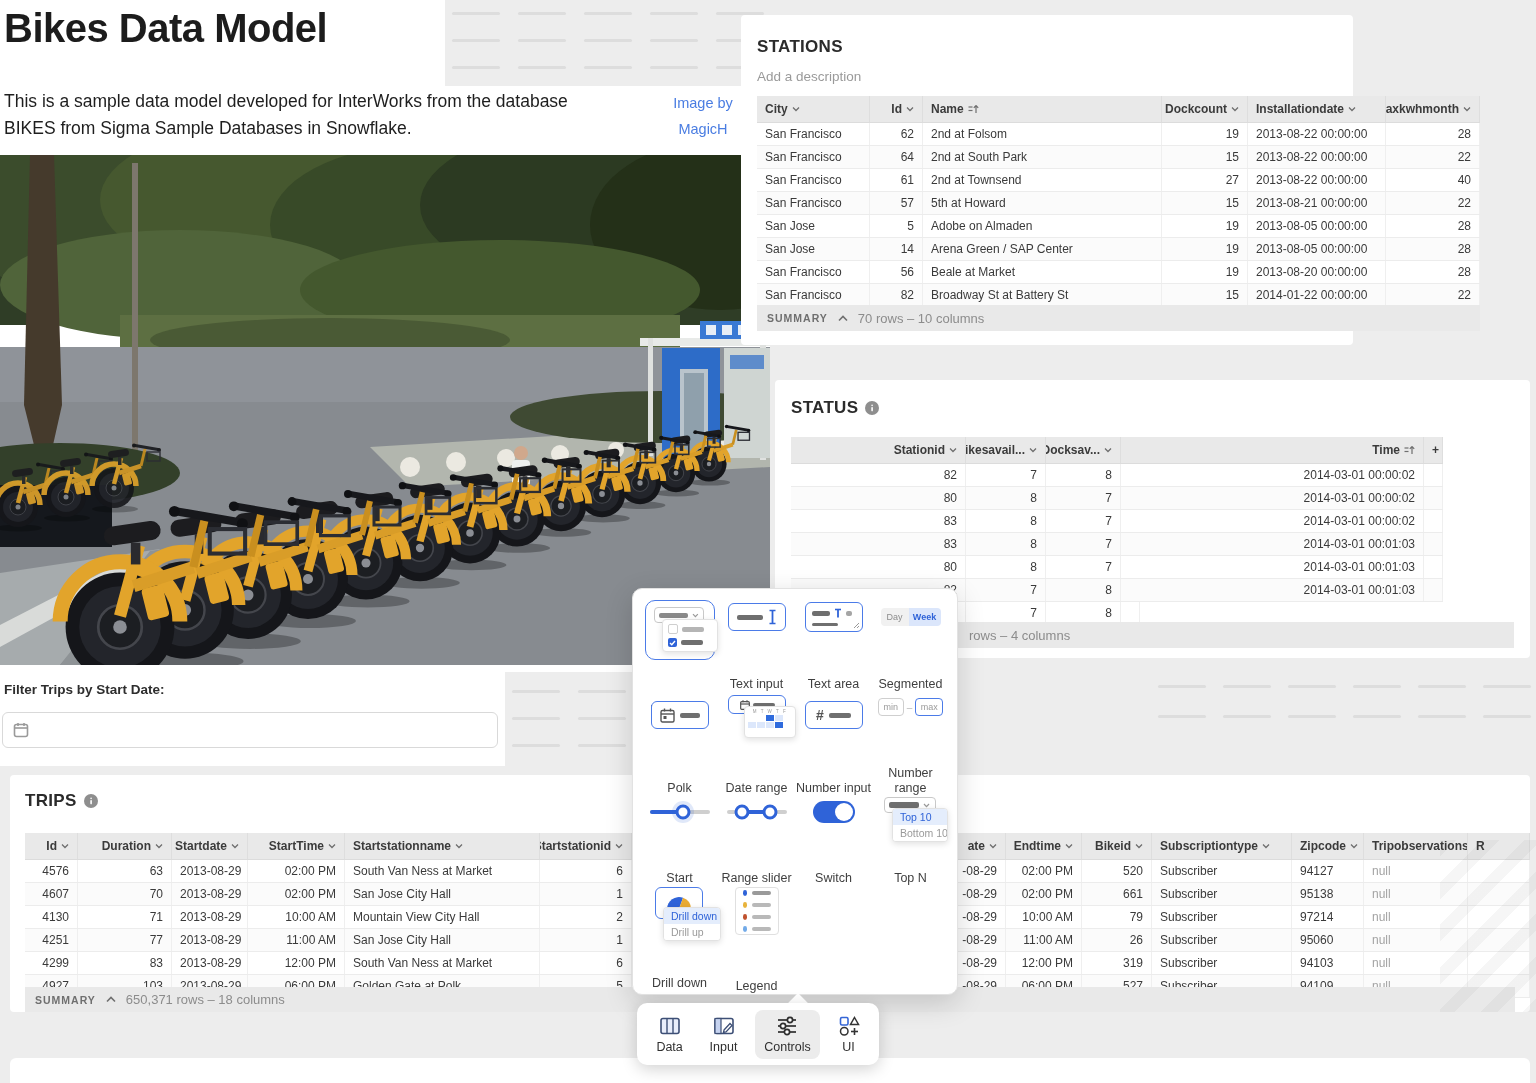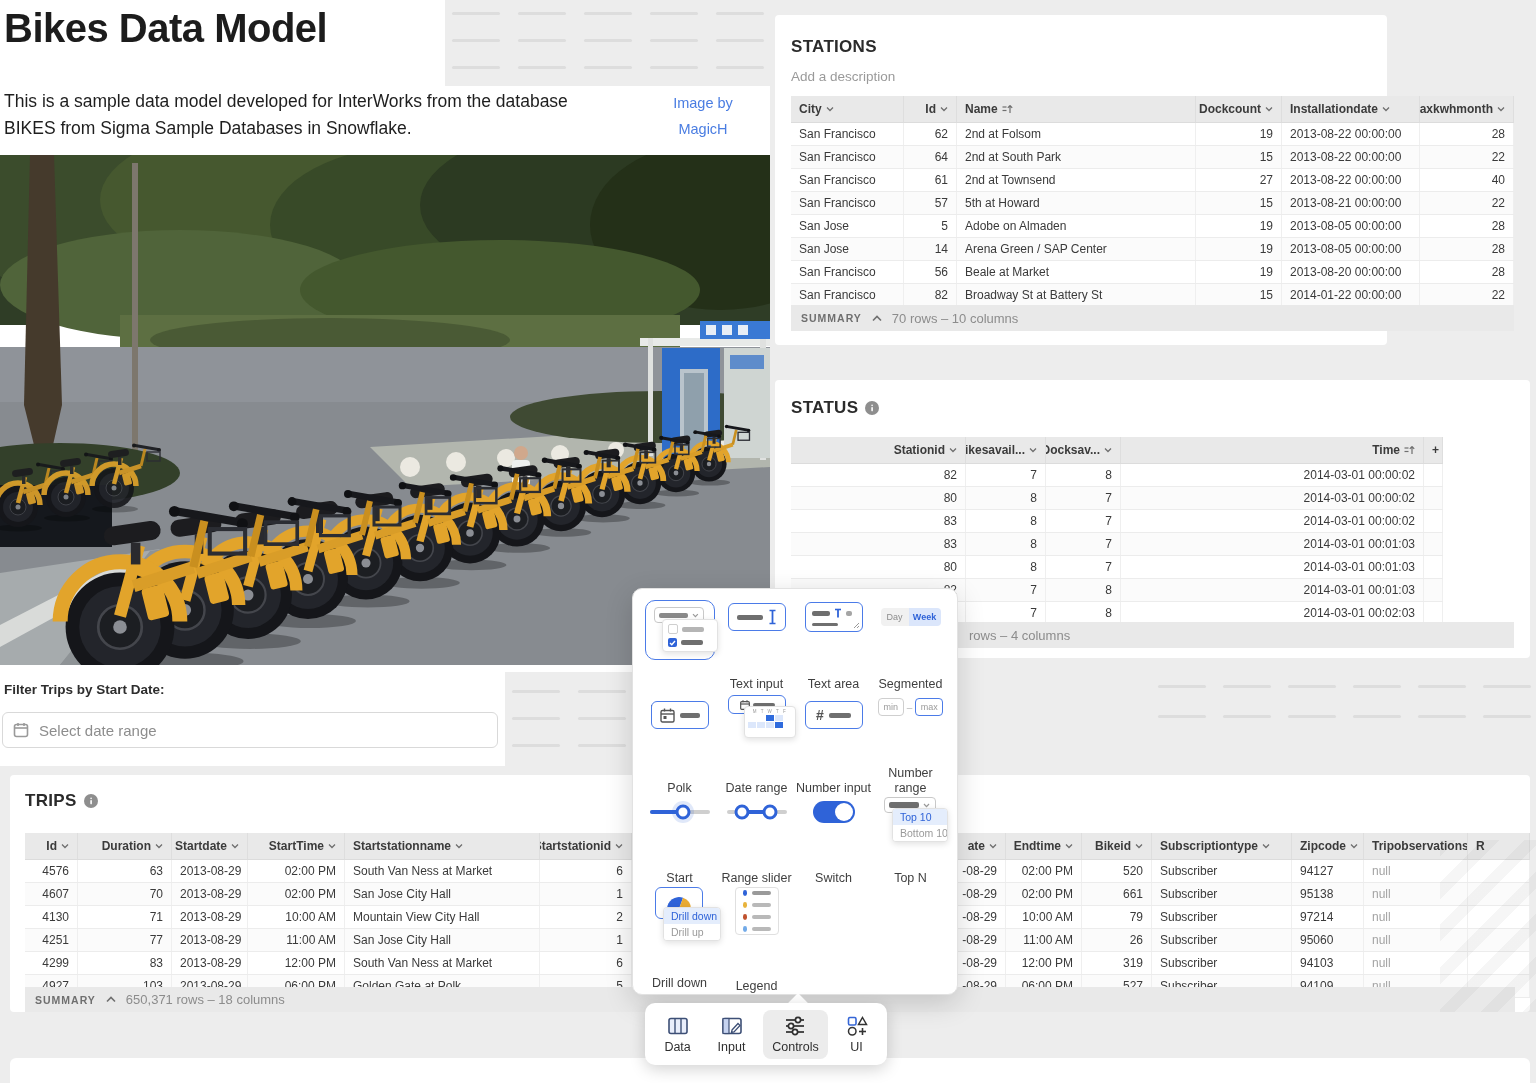--- a/index.html
+++ b/index.html
@@ -15,21 +15,21 @@
   .img-credit{left:648px;top:90px;width:110px;text-align:center;font-size:14.5px;line-height:1.8;color:#4a7de2;cursor:pointer;}
   .photo{left:0;top:155px;width:770px;height:510px;overflow:hidden;}
   .filter-label{left:4px;top:682px;font-size:13.5px;font-weight:700;color:#2e2e2e;}
   .date-input{left:2px;top:712px;width:496px;height:36px;background:#fff;border:1px solid #d9d9d9;border-radius:6px;box-sizing:border-box;display:flex;align-items:center;gap:8px;padding:0 10px;}
   .date-input input{border:none;outline:none;font-size:15px;color:#555;flex:1;font-family:"Liberation Sans",sans-serif;background:transparent;}
   .date-input input::placeholder{color:#8d8d8d;}
   
   .skel{display:grid;}
   .skel .dash{width:48px;height:3px;background:#ddd;border-radius:2px;}
   
-  .stations-card{left:775px;top:15px;width:612px;height:330px;}
+  .stations-card{left:741px;top:15px;width:612px;height:330px;}
   .status-card{left:775px;top:380px;width:755px;height:278px;}
   .trips-card{left:10px;top:775px;width:1520px;height:237px;}
   .bottom-strip{left:10px;top:1058px;width:1520px;height:25px;background:#fff;border-radius:6px 6px 0 0;}
   .sec-title{font-size:17px;font-weight:600;color:#2b2b2b;letter-spacing:.3px;display:flex;align-items:center;gap:7px;}
   .sec-sub{font-size:13.5px;color:#9a9a9a;margin-top:6px;}
   .info-dot{width:14px;height:14px;border-radius:50%;background:#8e8e8e;display:inline-flex;align-items:center;justify-content:center;}
   
   .tbl{font-size:12px;color:#3a3a3a;}
   .tr{display:flex;height:22px;line-height:22px;background:#fff;border-bottom:1px solid #ececec;}
   .tr:nth-child(odd):not(.thead){background:#fbfbfb;}
@@ -53,21 +53,21 @@
   .plabel{font-size:12.5px;color:#3f3f3f;text-align:center;line-height:1.25;margin-top:2px;}
   .tile-sel{border:1.5px solid #4b7be8;border-radius:10px;padding:6px 8px;}
   .mini-rect{border:1.5px solid #4b7be8;border-radius:6px;background:#fff;display:flex;align-items:center;gap:5px;justify-content:center;}
   .gbar{background:#8a8a8a;border-radius:2px;height:5px;}
   .pill{border-radius:4px;font-size:9px;display:inline-flex;align-items:center;justify-content:center;}
   .menu-panel{background:#fff;border:1px solid #e2e2e2;border-radius:4px;box-shadow:0 2px 6px rgba(0,0,0,.12);overflow:hidden;}
   .menu-row{font-size:10.5px;padding:2px 7px;white-space:nowrap;}
   .menu-blue{background:#e4edfc;color:#2f63d8;}
   .menu-gray{background:#fff;color:#9a9a9a;}
   
-  .toolbar{left:637px;top:1003px;width:242px;height:62px;background:#fff;border-radius:10px;box-shadow:0 4px 16px rgba(0,0,0,.18);z-index:42;display:flex;align-items:center;justify-content:space-around;padding:15px 6px;box-sizing:border-box;margin-left:8px;}
+  .toolbar{left:637px;top:1003px;width:242px;height:62px;background:#fff;border-radius:10px;box-shadow:0 4px 16px rgba(0,0,0,.18);z-index:42;display:flex;align-items:center;justify-content:space-around;padding:15px 6px;box-sizing:border-box;}
   .notch{left:791px;top:996px;width:14px;height:14px;background:#fff;transform:rotate(45deg);z-index:41;}
   .tbtn{display:flex;flex-direction:column;align-items:center;gap:3px;padding:5px 9px;border-radius:8px;cursor:pointer;}
   .tbtn.active{background:#ececec;}
   .tbtn .tlabel{font-size:12.5px;color:#2f2f2f;}
   .diag{right:0;top:840px;width:96px;height:172px;background:repeating-linear-gradient(135deg,rgba(0,0,0,0.035) 0 12px,rgba(0,0,0,0) 12px 30px);z-index:5;pointer-events:none;}
   .chev{flex:0 0 auto;}
 </style>
 </head>
 <body>
 
@@ -232,21 +232,20 @@
   </div>
 
   <div class="abs filter-label">Filter Trips by Start Date:</div>
   <div class="abs date-input">
     <svg width="16" height="16" viewBox="0 0 16 16">
       <rect x="1.5" y="2.5" width="13" height="12" rx="2" fill="none" stroke="#9a9a9a" stroke-width="1.6"></rect>
       <line x1="1.5" y1="6" x2="14.5" y2="6" stroke="#9a9a9a" stroke-width="1.6"></line>
       <line x1="5" y1="1" x2="5" y2="4" stroke="#9a9a9a" stroke-width="1.6"></line>
       <line x1="11" y1="1" x2="11" y2="4" stroke="#9a9a9a" stroke-width="1.6"></line>
     </svg>
-    <input type="text" readonly="" placeholder="Select date range" style="">
   </div>
 
   <div class="abs card stations-card">
     <div class="sec-title" style="position:absolute;left:16px;top:22px;">
       <span>STATIONS</span>
     </div>
     <div class="sec-sub" style="position:absolute;left:16px;top:48px;text-align:center;">Add a description</div>
     <div class="abs tbl t-stations" style="left:16px;top:81px;width:723px;">
         <div class="tr thead">
           <div class="td c0 left">
@@ -443,21 +442,20 @@
           <div class="td c0 right">82</div>
           <div class="td c1 right">7</div>
           <div class="td c2 right">8</div>
           <div class="td c3 right">2014-03-01 00:01:03</div>
           <div class="td c4 left"></div>
         </div>
         <div class="tr">
           <div class="td c0 right">82</div>
           <div class="td c1 right">7</div>
           <div class="td c2 right">8</div>
-          <div class="td c3 right">2014-03-01 00:02:03</div>
           <div class="td c4 left"></div>
         </div>
       </div>
     <div class="abs summary-bar" style="left:16px;top:242px;width:723px;">
       <span class="stext" style="padding-left:168px;">rows – 4 columns</span>
     </div>
   </div>
 
   <div class="abs card trips-card">
     <div class="sec-title" style="position:absolute;left:15px;top:16px;">

